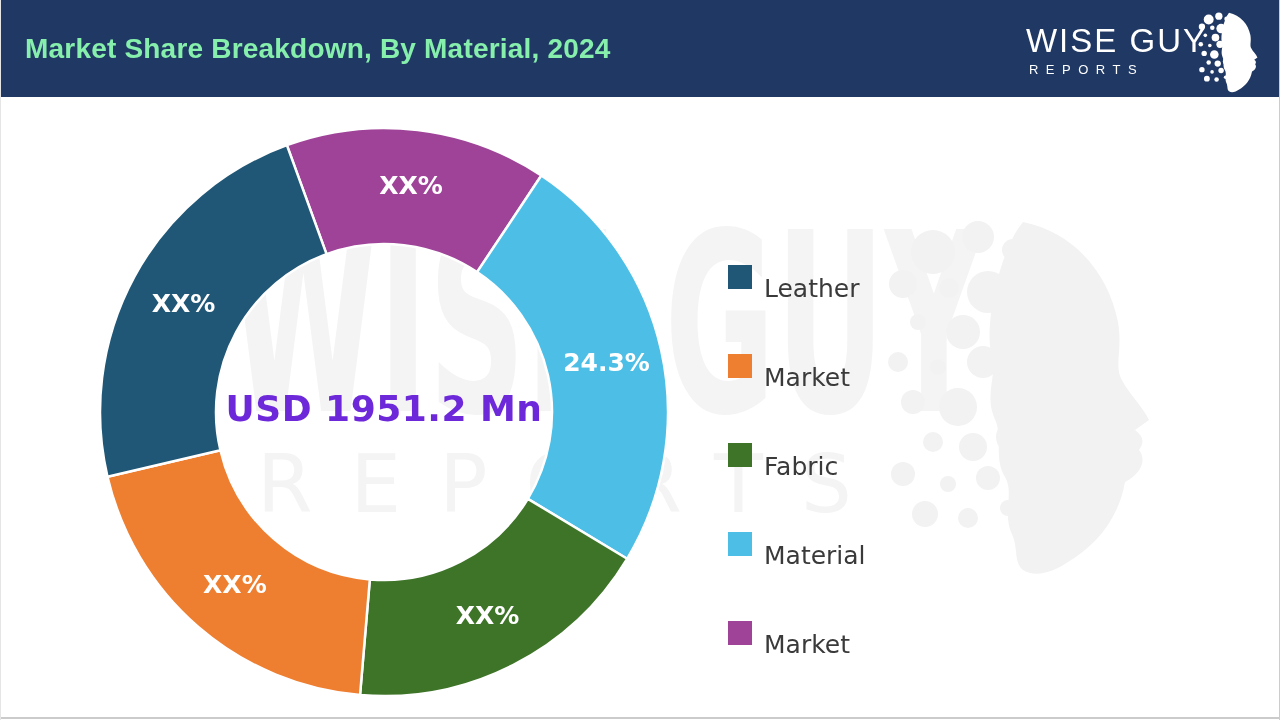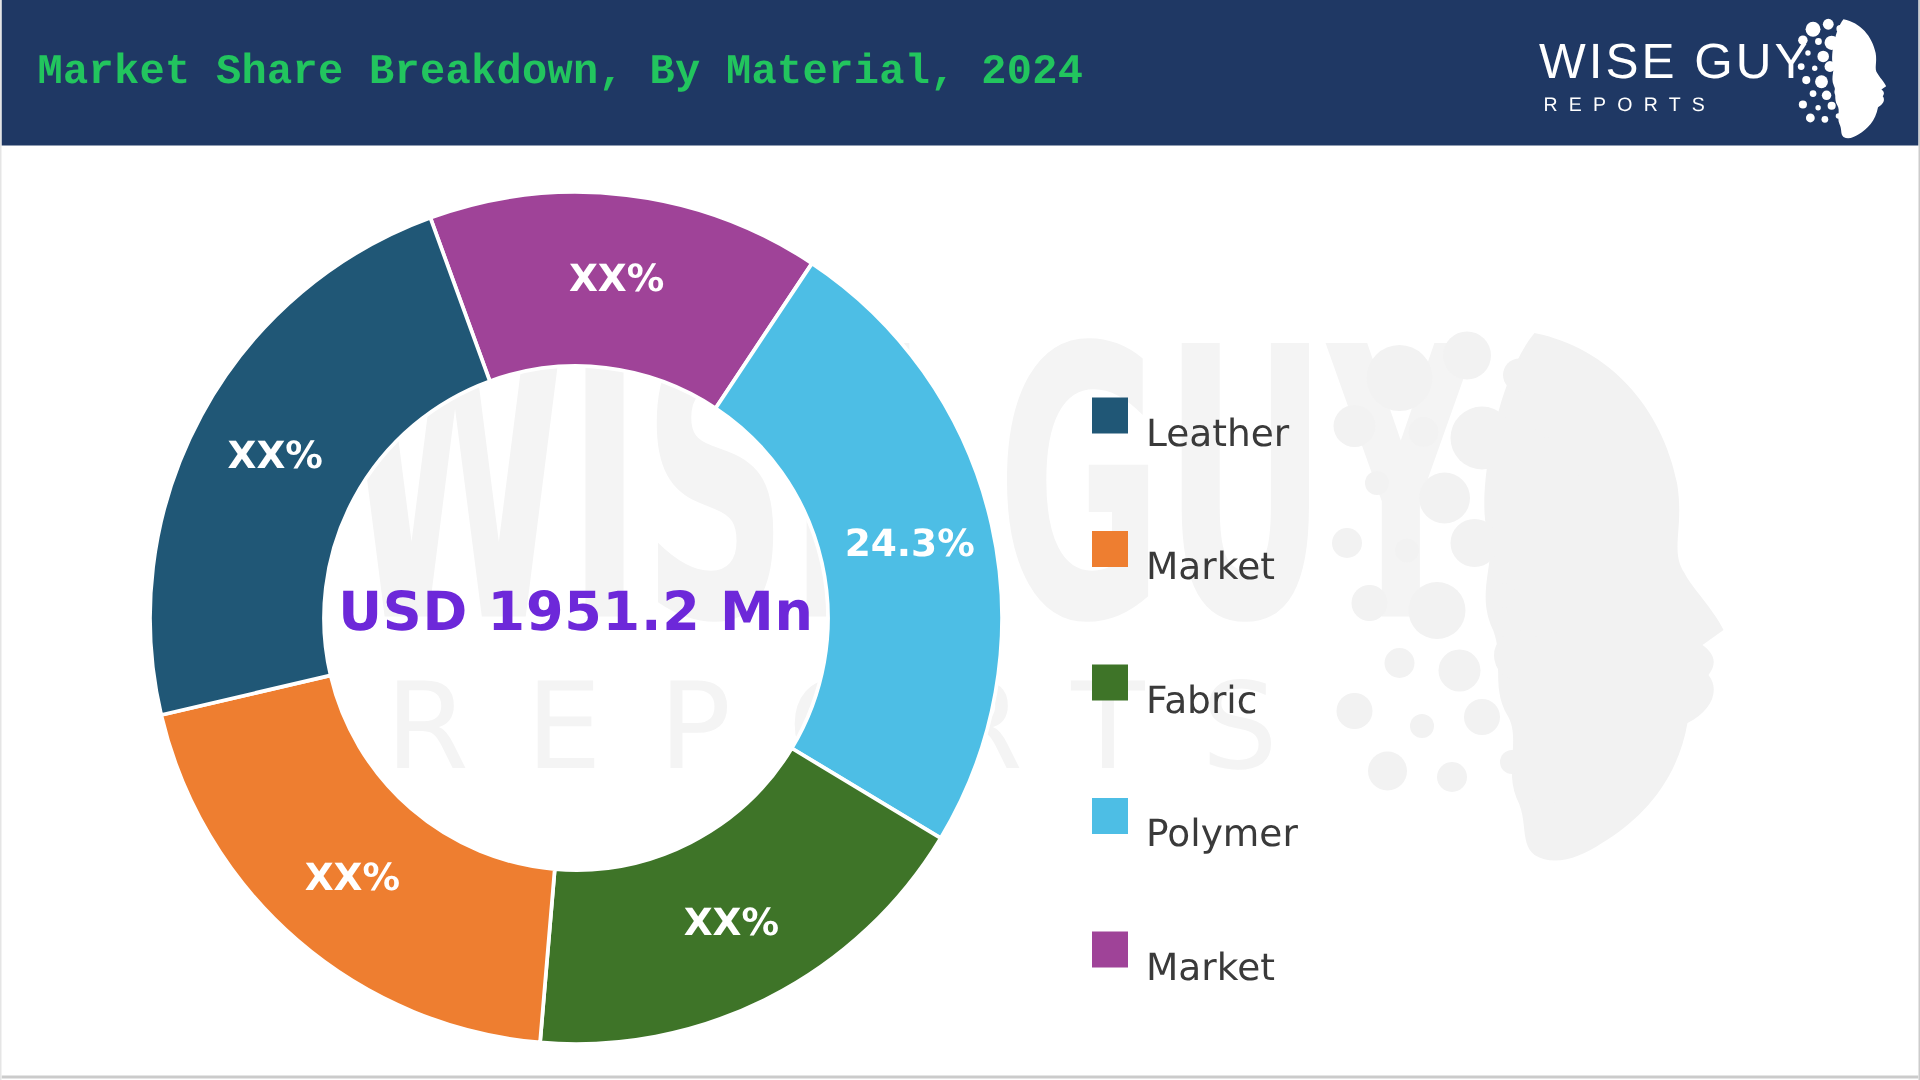--- a/index.html
+++ b/index.html
@@ -8,22 +8,22 @@
     font-family:"DejaVu Sans","Liberation Sans",sans-serif;
     border-right:1px solid #cccccc;border-left:1px solid #e5e5e5;
     box-sizing:border-box;
   }
   
   #header{
     position:absolute;left:0;top:0;width:100%;height:97px;
     background:#1f3864;display:flex;align-items:center;
   }
   #header .title{
-    margin-left:24px;color:#22c55e;font-size:28px;font-weight:bold;
-    font-family:Liberation Mono, monospace;letter-spacing:0.2px;
+    margin-left:24px;color:#86efac;font-size:28px;font-weight:bold;
+    font-family:Liberation Sans, sans-serif;letter-spacing:0.2px;
   }
   #logo{
     position:absolute;right:14px;top:6px;display:flex;align-items:center;color:#ffffff;
   }
   #logo .logo-text{text-align:left;margin-right:-14px;position:relative;z-index:2;}
   #logo .logo-line1{
     font-family:"Liberation Sans","DejaVu Sans",sans-serif;
     font-size:33px;font-weight:400;letter-spacing:2px;line-height:36px;white-space:nowrap;
   }
   #logo .logo-line2{
@@ -148,21 +148,21 @@
       <div class="legend-item">
         <span class="legend-swatch" style="background: rgb(238, 126, 48);"></span>
         <span class="legend-label">Market</span>
       </div>
       <div class="legend-item">
         <span class="legend-swatch" style="background: rgb(62, 116, 40);"></span>
         <span class="legend-label">Fabric</span>
       </div>
       <div class="legend-item">
         <span class="legend-swatch" style="background: rgb(77, 190, 229);"></span>
-        <span class="legend-label">Polymer</span>
+        <span class="legend-label">Material</span>
       </div>
       <div class="legend-item">
         <span class="legend-swatch" style="background: rgb(159, 67, 152);"></span>
         <span class="legend-label">Market</span>
       </div>
     </div>
 
   <div id="bottom-rule"></div>
 </div>
 

